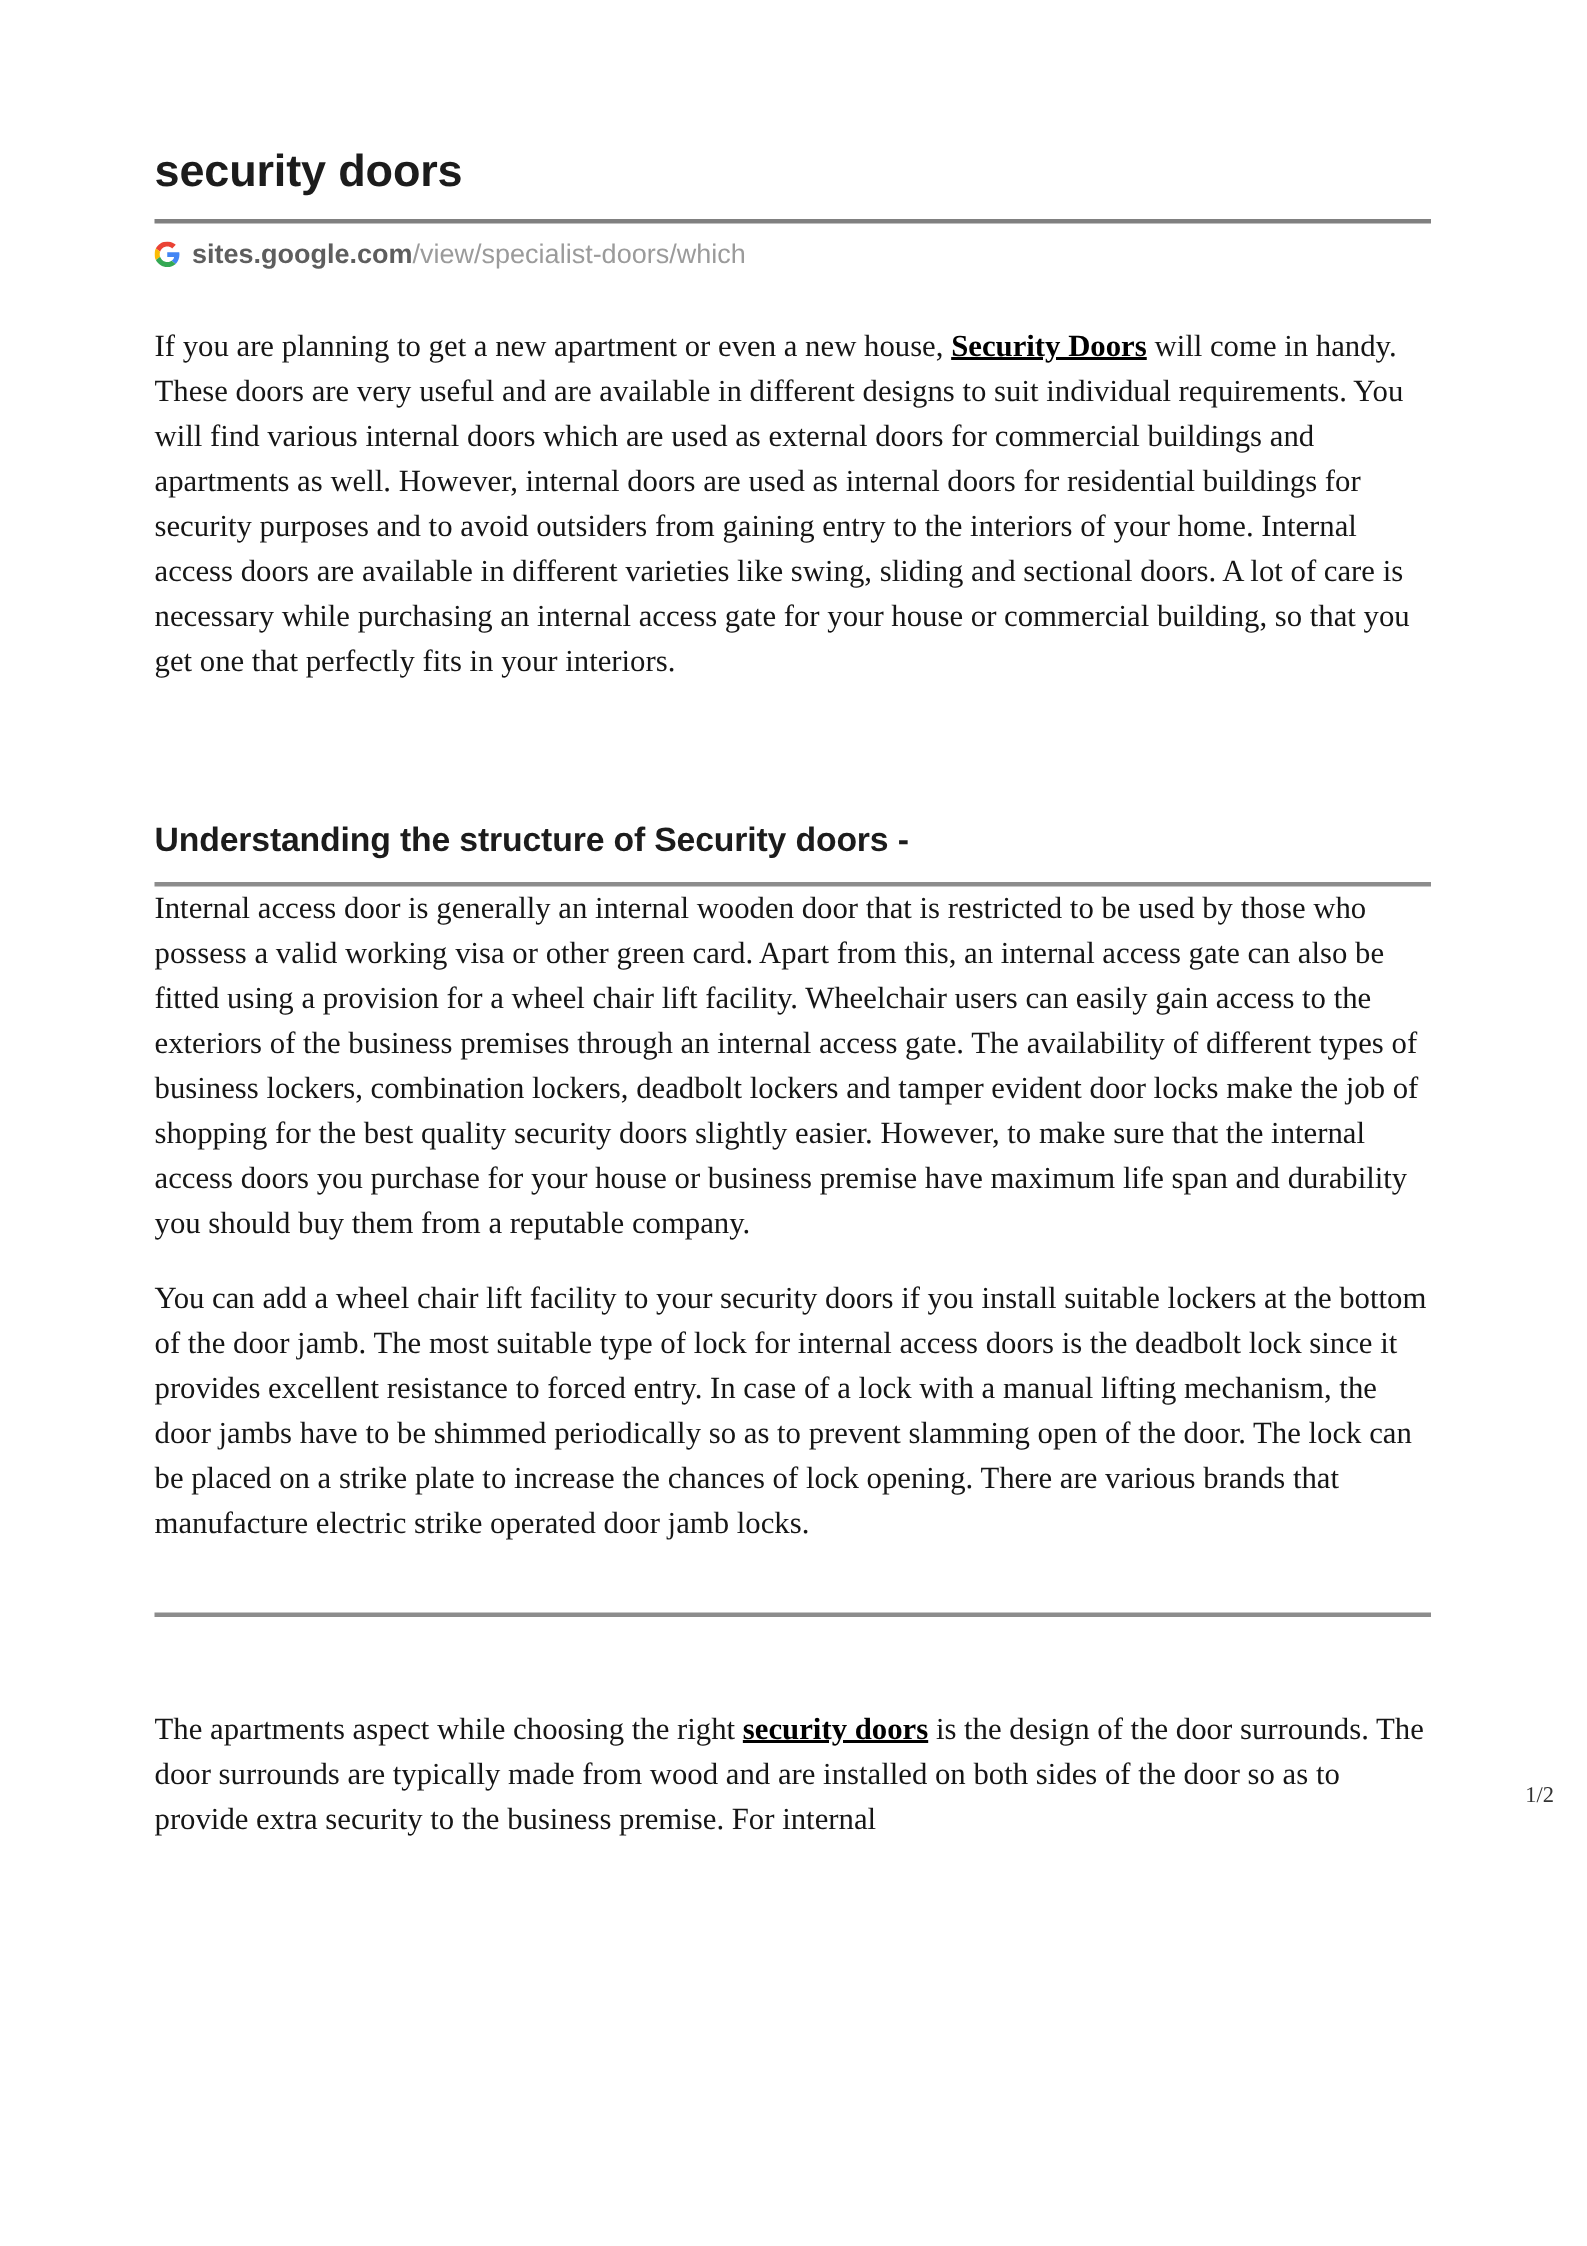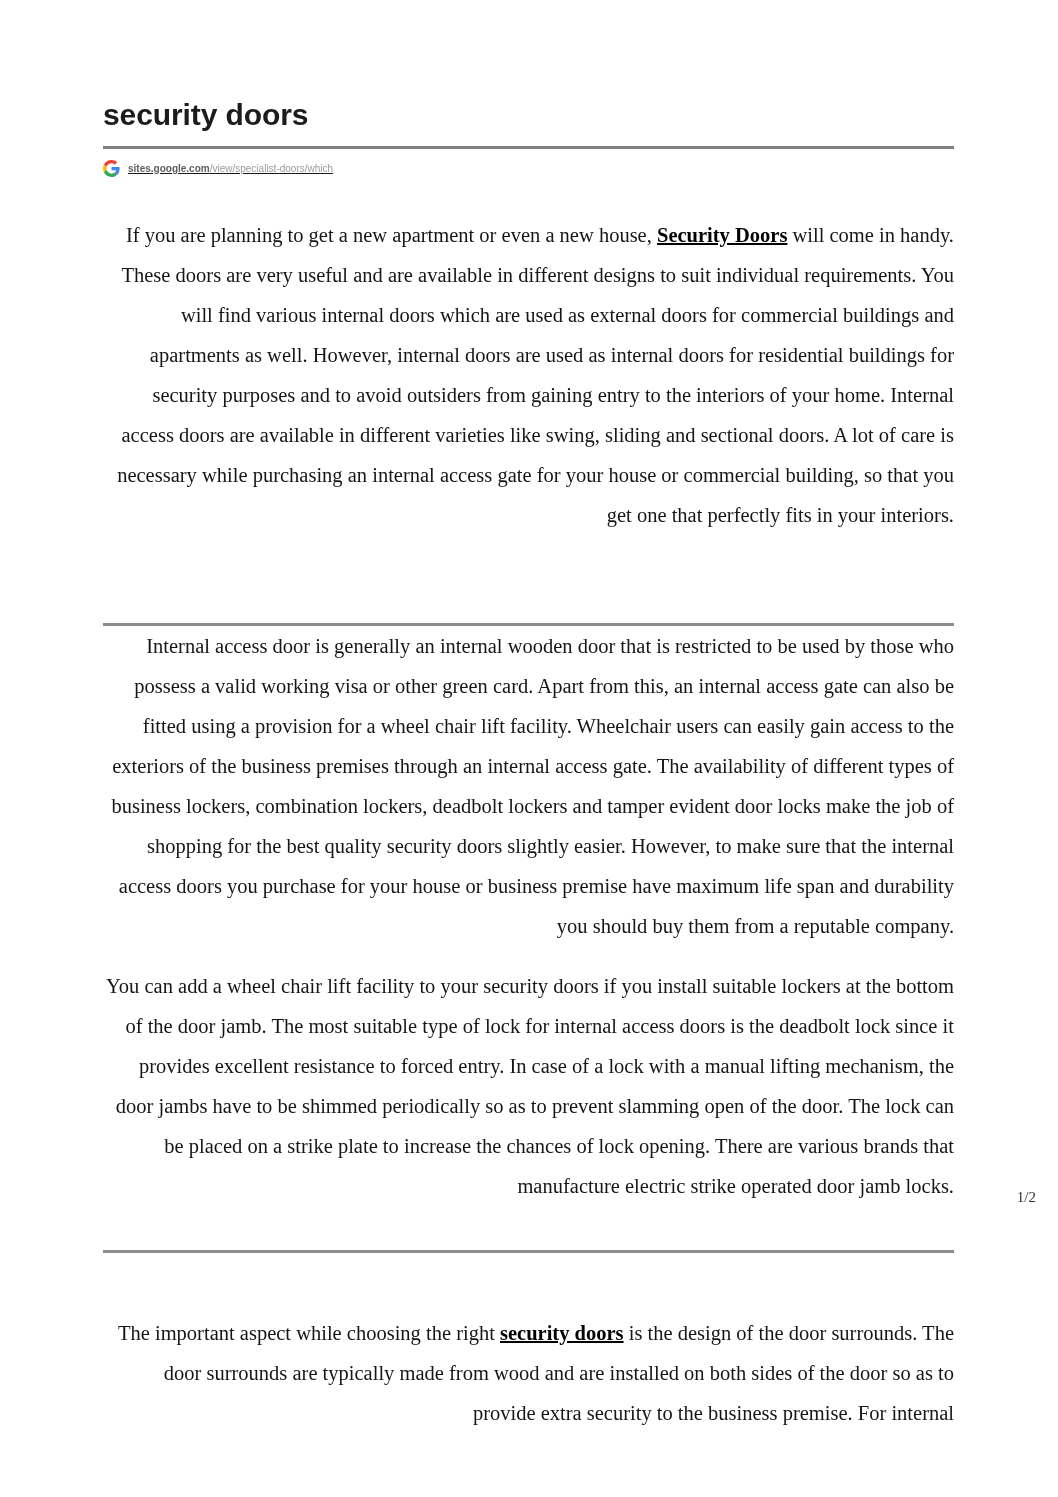--- a/index.html
+++ b/index.html
@@ -50,23 +50,22 @@
     background: #808080;
     margin-top: 15px;
     width: 851px;
   }
 
   .source-line {
     display: flex;
     align-items: center;
     margin-top: 11px;
     font-family: "Liberation Sans", sans-serif;
-    font-size: 10px;
+    font-size: 18px;
     line-height: 1;
-    text-decoration: underline;
   }
 
   .g-logo {
     width: 17px;
     height: 17px;
     margin-right: 8px;
     flex: 0 0 auto;
     display: block;
   }
 
@@ -77,24 +76,24 @@
 
   .source-path {
     font-weight: normal;
     color: #9b9b9b;
   }
 
   
   .para {
     font-family: "Liberation Serif", serif;
     font-size: 20.5px;
-    line-height: 40px;
+    line-height: 30px;
     color: #161616;
     margin: 0;
-    text-align: right;
+    text-align: left;
   }
 
   .para + .para {
     margin-top: 20px;
   }
 
   .para a,
   .inline-link {
     color: #000000;
     font-weight: bold;
@@ -161,32 +160,33 @@
       </svg>
       <span class="source-domain">sites.google.com</span>
         <span class="source-path">/view/specialist-doors/which</span>
     </div>
 
     <div class="block-intro">
       <p class="para"><span>If you are planning to get a new apartment or even a new house, </span><a href="#" class="inline-link">Security Doors</a><span> will come in handy. These doors are very useful and are available in different designs to suit individual requirements. You will find various internal doors which are used as external doors for commercial buildings and apartments as well. However, internal doors are used as internal doors for residential buildings for security purposes and to avoid outsiders from gaining entry to the interiors of your home. Internal access doors are available in different varieties like swing, sliding and sectional doors. A lot of care is necessary while purchasing an internal access gate for your house or commercial building, so that you get one that perfectly fits in your interiors.</span></p>
     </div>
 
     <div class="section block-sec1">
+      <h2 class="section-heading">Understanding the structure of Security doors -</h2>
       <div class="section-rule"></div>
 
       <div class="block-sec1-body">
         <p class="para">Internal access door is generally an internal wooden door that is restricted to be used by those who possess a valid working visa or other green card. Apart from this, an internal access gate can also be fitted using a provision for a wheel chair lift facility. Wheelchair users can easily gain access to the exteriors of the business premises through an internal access gate. The availability of different types of business lockers, combination lockers, deadbolt lockers and tamper evident door locks make the job of shopping for the best quality security doors slightly easier. However, to make sure that the internal access doors you purchase for your house or business premise have maximum life span and durability you should buy them from a reputable company.</p>
         <p class="para">You can add a wheel chair lift facility to your security doors if you install suitable lockers at the bottom of the door jamb. The most suitable type of lock for internal access doors is the deadbolt lock since it provides excellent resistance to forced entry. In case of a lock with a manual lifting mechanism, the door jambs have to be shimmed periodically so as to prevent slamming open of the door. The lock can be placed on a strike plate to increase the chances of lock opening. There are various brands that manufacture electric strike operated door jamb locks.</p>
       </div>
     </div>
 
     <div class="section block-sec2">
       <div class="section-rule"></div>
 
       <div class="block-sec2-body">
-        <p class="para"><span>The important aspect while choosing the right </span><a href="#" class="inline-link">security doors</a><span> is the design of the door surrounds. The door surrounds are typically made from wood and are installed on both sides of the door so as to provide extra security to the business premise. For internal</span></p>
+        <p class="para"><span>The apartments aspect while choosing the right </span><a href="#" class="inline-link">security doors</a><span> is the design of the door surrounds. The door surrounds are typically made from wood and are installed on both sides of the door so as to provide extra security to the business premise. For internal</span></p>
       </div>
     </div>
 
   </div>
 
   <div class="page-number">1/2</div>
 </div>
 
 </body></html>

